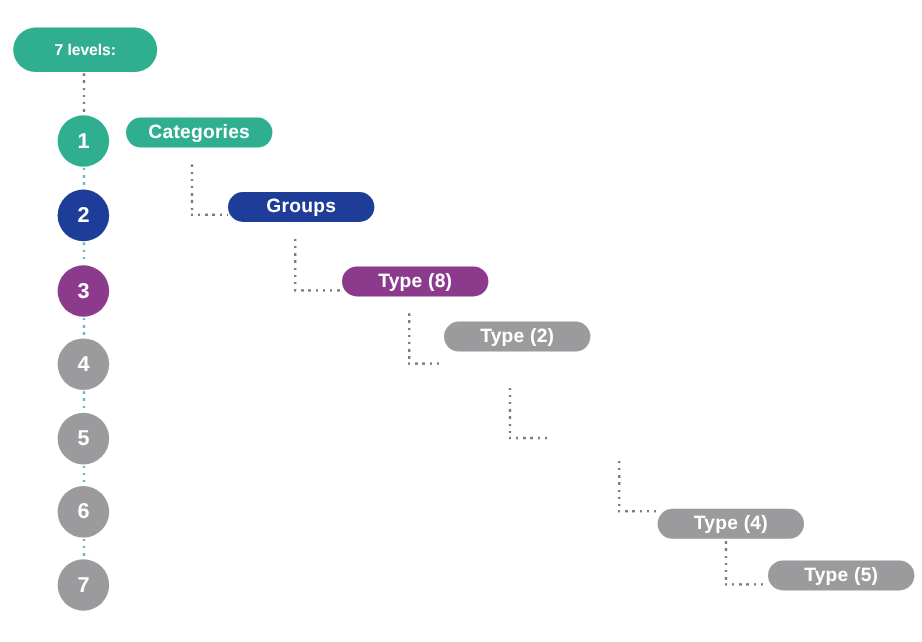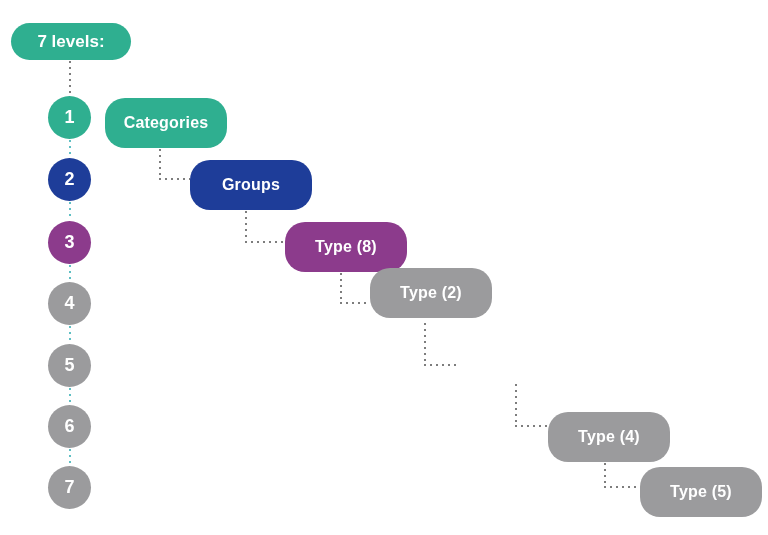--- a/index.html
+++ b/index.html
@@ -11,42 +11,42 @@
   .canvas {
     position: relative;
     width: 768px;
     height: 535px;
     background: #ffffff;
     overflow: hidden;
   }
   .pill {
     position: absolute;
     width: 122px;
-    height: 50px;
+    height: 25px;
     border-radius: 20px;
     display: flex;
     align-items: center;
     justify-content: center;
     color: var(--text);
     font-size: 16px;
     font-weight: 700;
     letter-spacing: 0.2px;
   }
   .title-pill {
     position: absolute;
     left: 11px;
     top: 23px;
     width: 120px;
     height: 37px;
     border-radius: 19px;
     display: flex;
     align-items: center;
     justify-content: center;
     color: var(--text);
-    font-size: 17px;
+    font-size: 13px;
     font-weight: 700;
   }
   .circle {
     position: absolute;
     left: 48px;
     width: 43px;
     height: 43px;
     border-radius: 50%;
     display: flex;
     align-items: center;
@@ -67,21 +67,21 @@
   }
   .dots-gray { color: var(--connector_gray); }
   .dots-teal { color: var(--connector_teal); }
 
   
   .circ-1 { top: 96px; }  .pill-1 { left: 105px; top: 98px; }
   .circ-2 { top: 158px; } .pill-2 { left: 190px; top: 160px; }
   .circ-3 { top: 221px; } .pill-3 { left: 285px; top: 222px; }
   .circ-4 { top: 282px; } .pill-4 { left: 370px; top: 268px; }
   .circ-5 { top: 344px; } .pill-5 { left: 460px; top: 345px; }
-  .circ-6 { top: 405px; } .pill-6 { left: 548px; top: 412px; }
+  .circ-6 { top: 405px; } .pill-6 { left: 548px; top: 424px; }
   .circ-7 { top: 466px; } .pill-7 { left: 640px; top: 467px; }
 </style>
 </head>
 <body>
 
 <div class="canvas">
 
   <div class="title-pill" style="background: var(--teal);">
     <span>7 levels:</span>
   </div>

